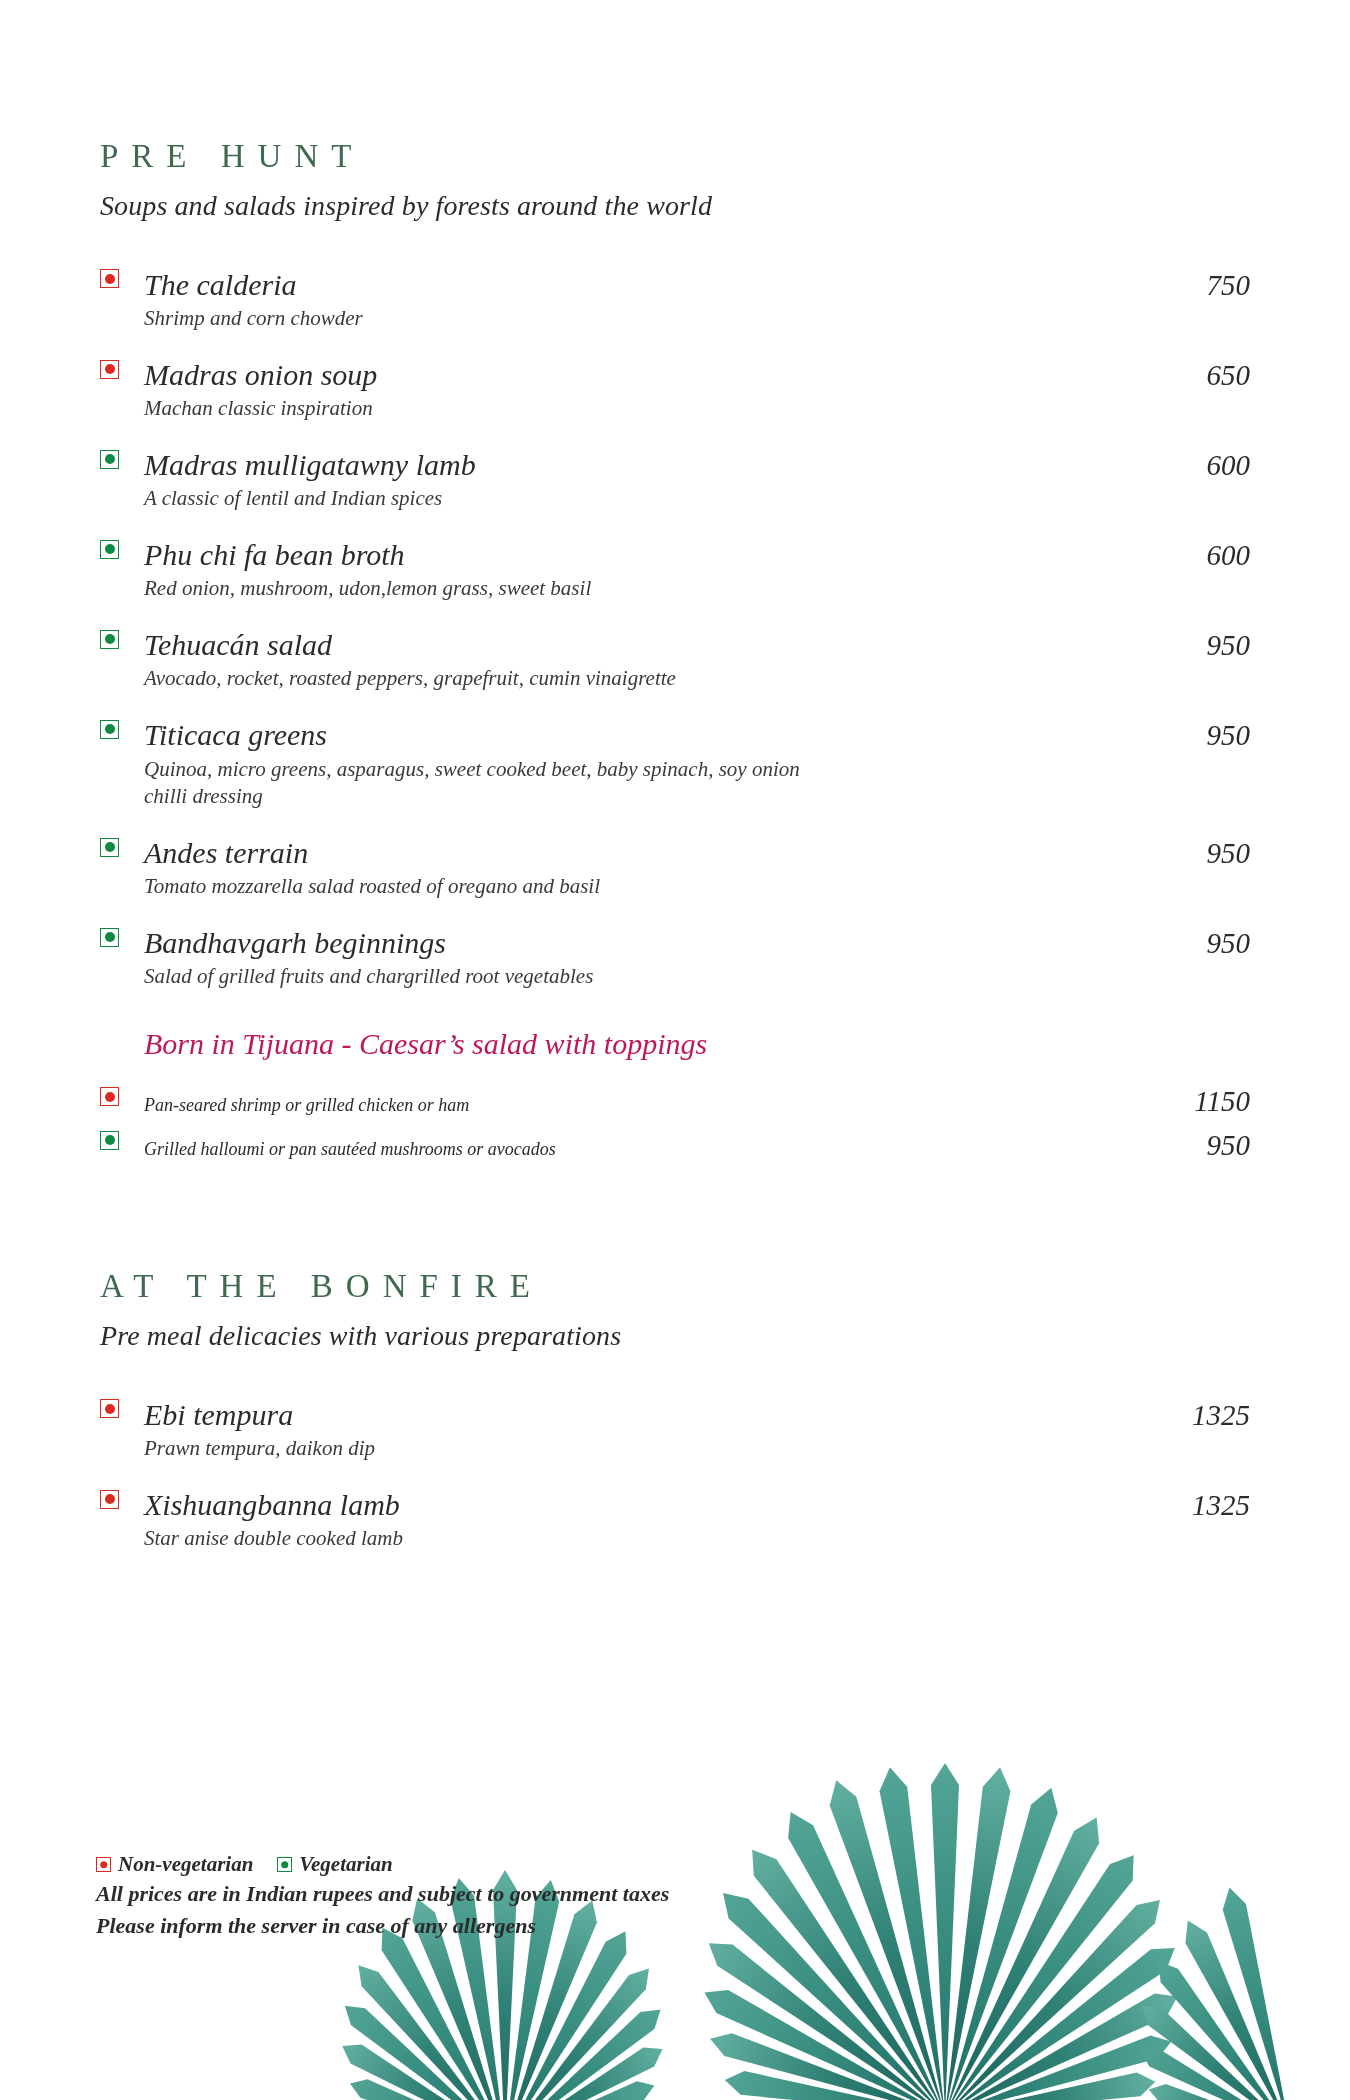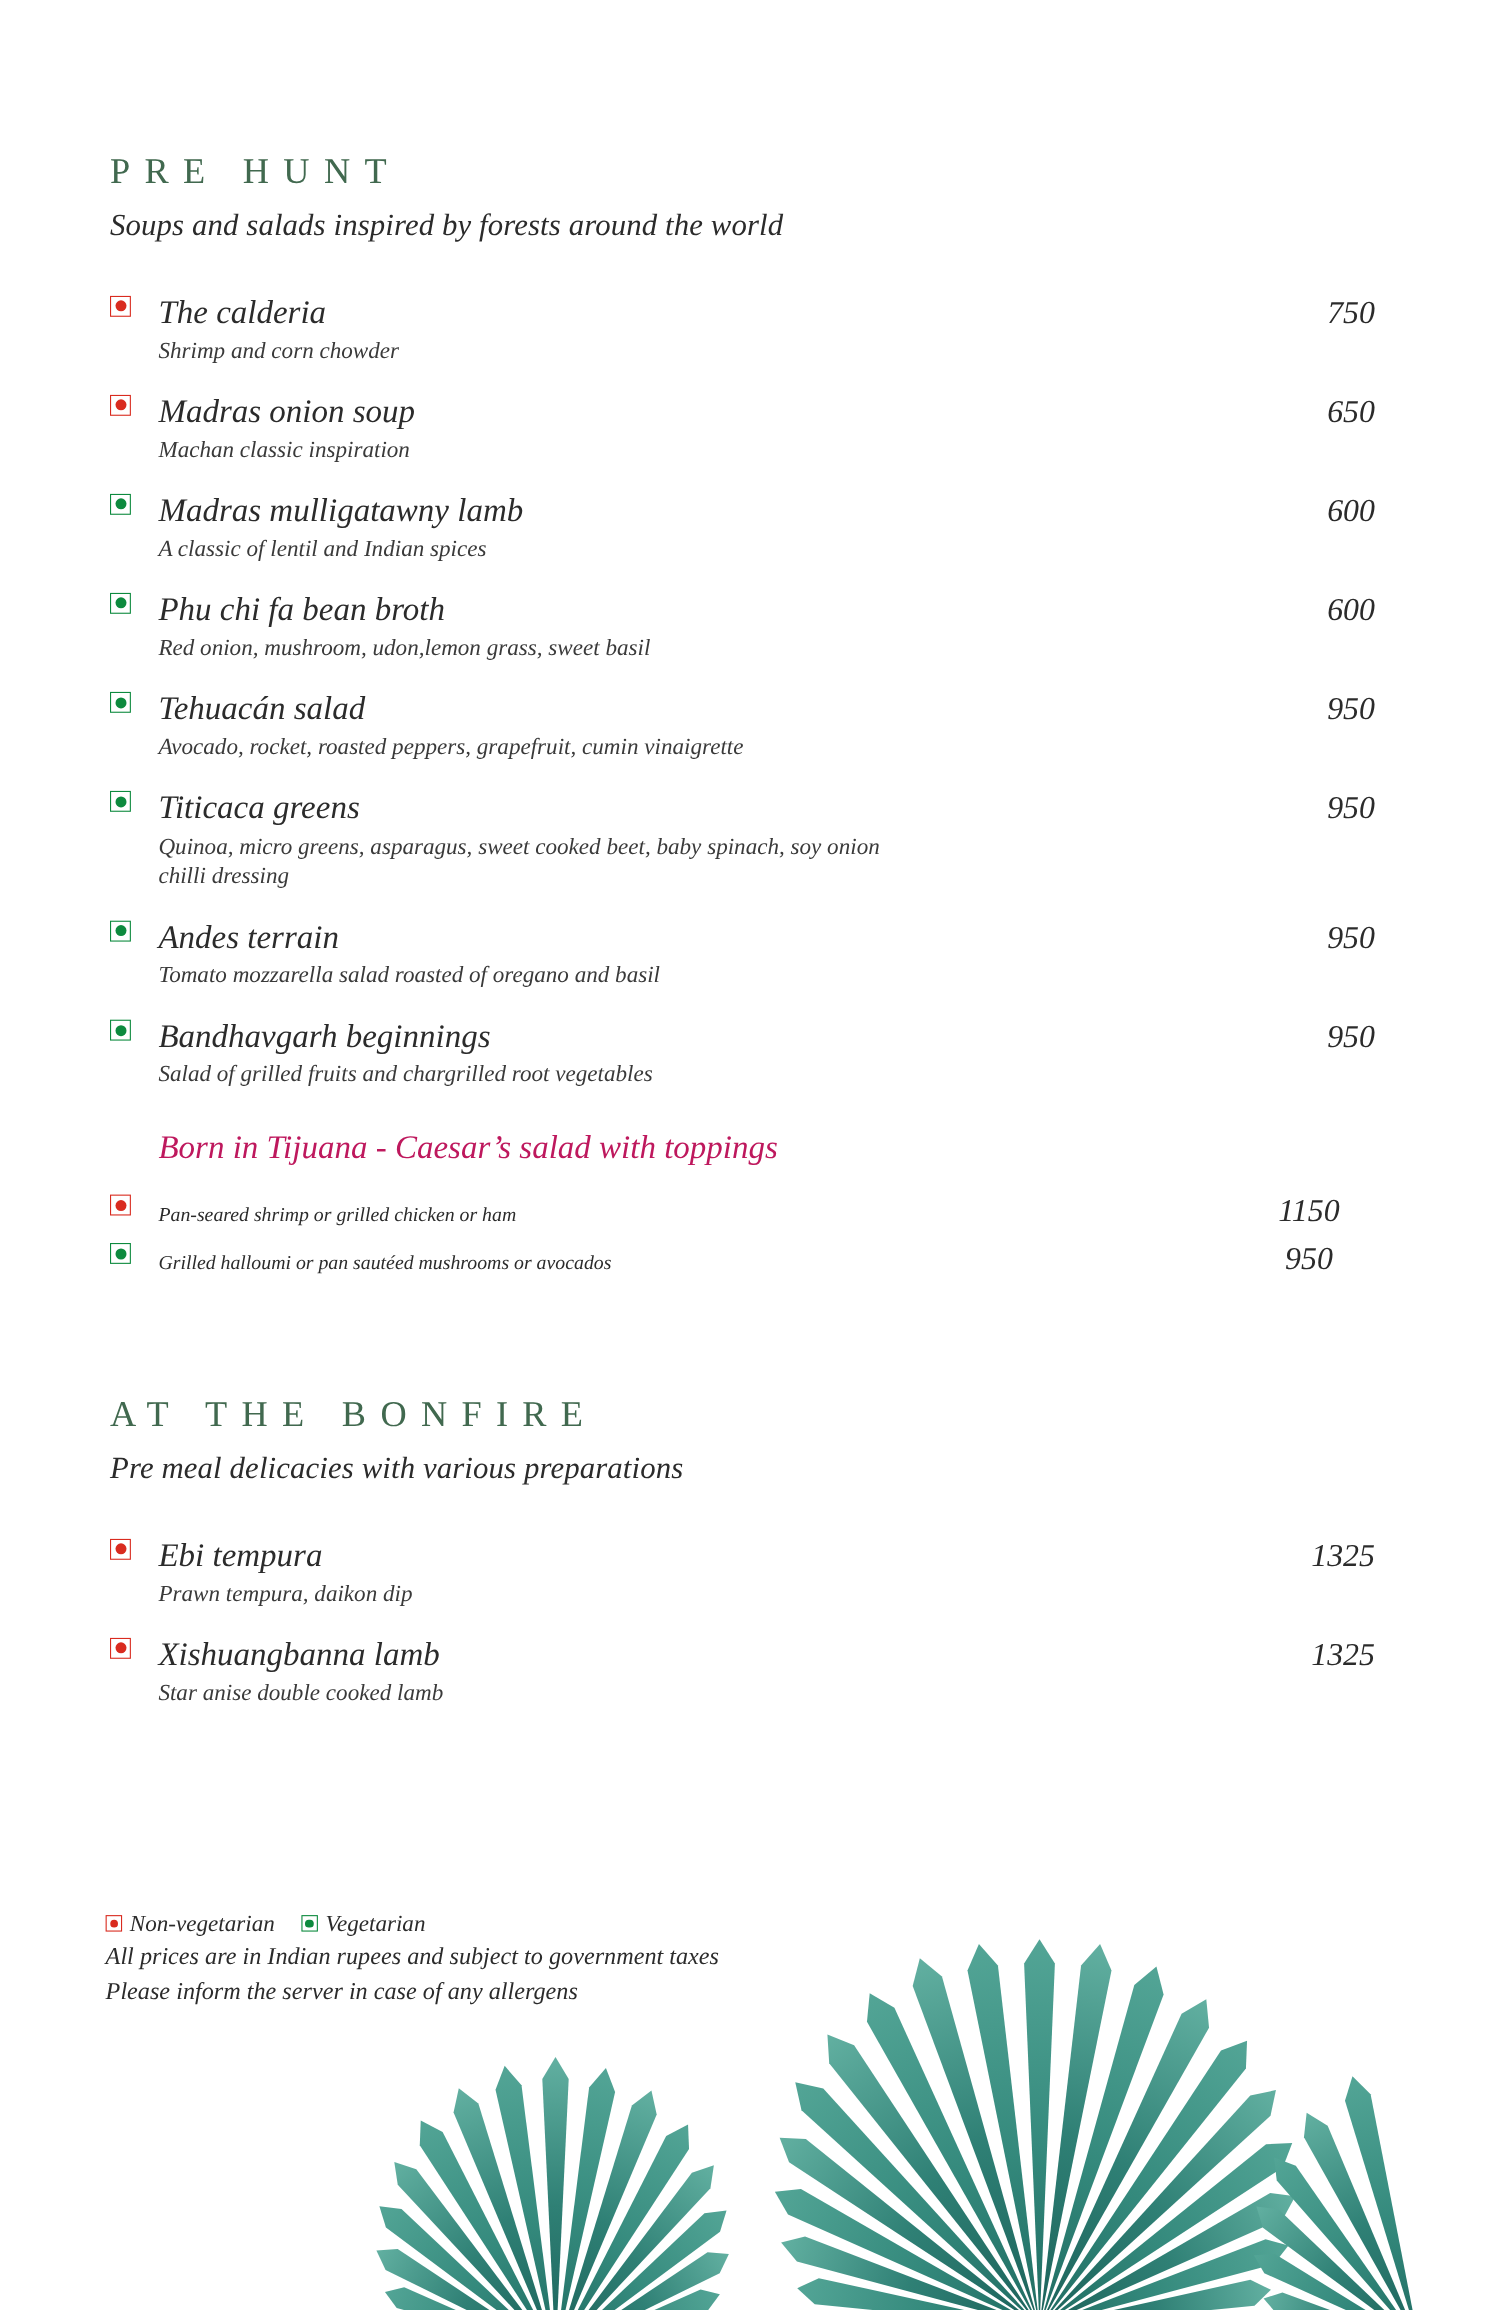--- a/index.html
+++ b/index.html
@@ -163,34 +163,35 @@
     color: #2b2b2b;
     flex: 1 1 auto;
     padding-right: 20px;
     line-height: 1.2;
   }
   .option-price {
     font-style: italic;
     font-size: 29px;
     color: #2b2b2b;
     flex: 0 0 120px;
-    text-align: center;
+    text-align: right;
     line-height: 1.1;
     white-space: nowrap;
   }
 
   .section-gap { height: 96px; }
 
   
   .footer {
     position: absolute;
     left: 96px;
-    top: 1736px;
+    top: 1852px;
     z-index: 3;
     max-width: 740px;
+    font-weight: bold;
   }
   .legend {
     display: flex;
     align-items: center;
     gap: 7px;
     font-style: italic;
     font-size: 21px;
     color: #2b2b2b;
     line-height: 1.2;
   }

